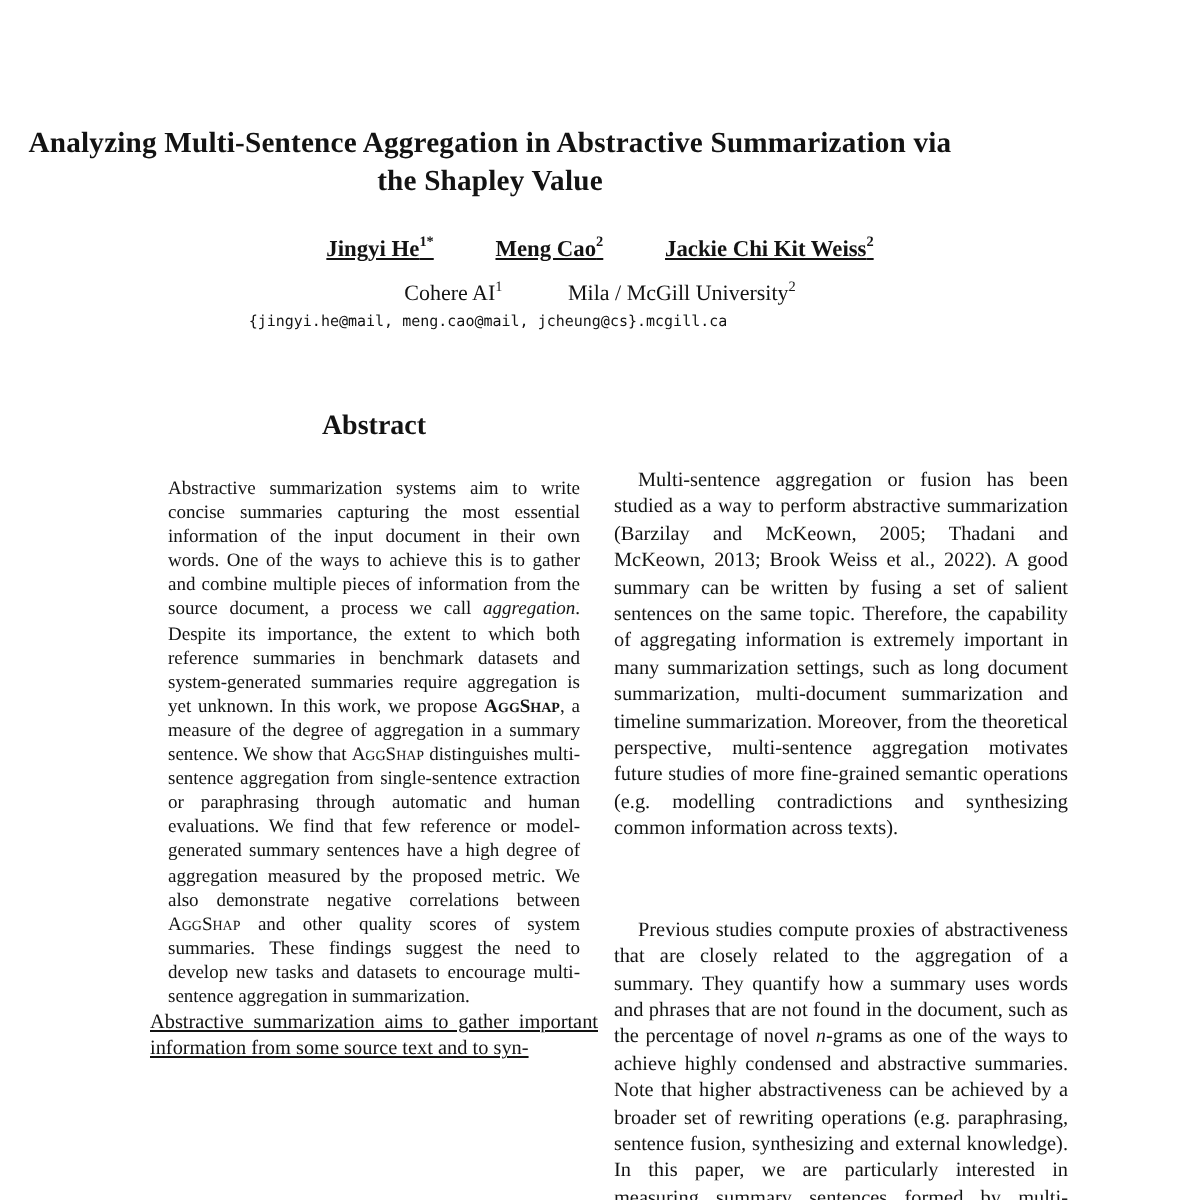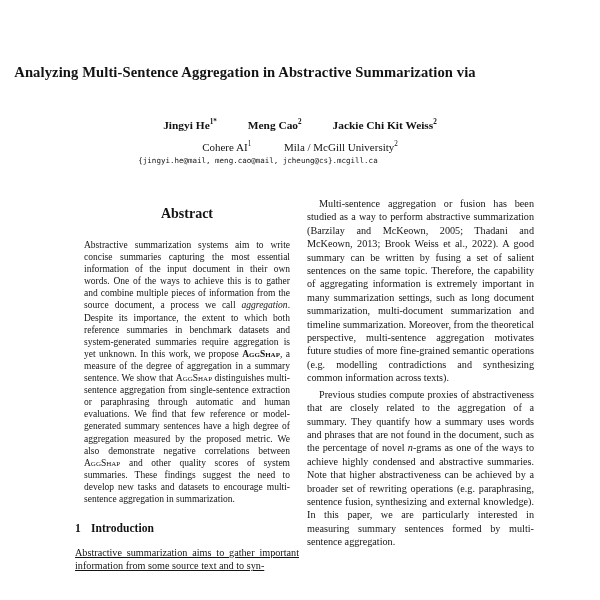--- a/index.html
+++ b/index.html
@@ -34,21 +34,21 @@
   }
   .authors-line {
     position: absolute;
     top: 119px;
     left: 0;
     width: 600px;
     text-align: center;
     font-size: 11.4px;
     font-weight: bold;
   }
-  .author { margin: 0 14px; white-space: nowrap; }
+  .author { margin: 0 14px; white-space: nowrap; text-decoration: underline; }
   sup {
     font-size: 7.2px;
     vertical-align: super;
     line-height: 0;
   }
   .affils-line {
     position: absolute;
     top: 141px;
     left: 0;
     width: 600px;
@@ -59,21 +59,20 @@
   .affil { margin: 0 15px; white-space: nowrap; }
   .emails-line {
     position: absolute;
     top: 156px;
     left: 0;
     width: 488px;
     text-align: center;
     font-family: "DejaVu Sans Mono", "Liberation Mono", monospace;
     font-size: 7.5px;
     letter-spacing: 0;
-    padding-left: 14px;
   }
   .col {
     position: absolute;
     text-align: justify;
   }
   .col-left  { left: 75px;  width: 224px; top: 200px; }
   .col-right { left: 307px; width: 227px; top: 197px; }
   .abstract-heading {
     text-align: center;
     font-size: 14px;
@@ -91,51 +90,49 @@
     font-weight: bold;
     margin: 17px 0 11px 0;
     text-align: left;
   }
   .section-heading .num { display: inline-block; width: 16px; }
   .bodypara {
     font-size: 10.2px;
     line-height: 13.4px;
     margin: 0 0 3px 0;
   }
-  .col-right .bodypara { text-indent: 12px; }
+  .col-right .bodypara { text-indent: 12px; margin-top: 37px; }
   .intro-para { text-indent: 0; text-decoration: underline; }
 </style>
 </head>
 <body>
 
 <div class="page">
 
   <div class="title-block">
     <div class="title-line">Analyzing Multi-Sentence Aggregation in Abstractive Summarization via</div>
+    <div class="title-line">the Shapley Value</div>
   </div>
 
   <div class="authors-line">
     <span class="author"><span>Jingyi He</span><sup>1*</sup></span>
     <span class="author"><span>Meng Cao</span><sup>2</sup></span>
     <span class="author"><span>Jackie Chi Kit Weiss</span><sup>2</sup></span>
   </div>
 
   <div class="affils-line">
     <span class="affil"><span>Cohere AI</span><sup>1</sup></span>
     <span class="affil"><span>Mila / McGill University</span><sup>2</sup></span>
   </div>
 
   <div class="emails-line">{jingyi.he@mail, meng.cao@mail, jcheung@cs}.mcgill.ca</div>
 
   <div class="col col-left">
     <div class="abstract-heading">Abstract</div>
     <p class="abstract-body">Abstractive summarization systems aim to write concise summaries capturing the most essential information of the input document in their own words. One of the ways to achieve this is to gather and combine multiple pieces of information from the source document, a process we call <i>aggregation</i>. Despite its importance, the extent to which both reference summaries in benchmark datasets and system-generated summaries require aggregation is yet unknown. In this work, we propose <b class="sc">AggShap</b>, a measure of the degree of aggregation in a summary sentence. We show that <span class="sc">AggShap</span> distinguishes multi-sentence aggregation from single-sentence extraction or paraphrasing through automatic and human evaluations. We find that few reference or model-generated summary sentences have a high degree of aggregation measured by the proposed metric. We also demonstrate negative correlations between <span class="sc">AggShap</span> and other quality scores of system summaries. These findings suggest the need to develop new tasks and datasets to encourage multi-sentence aggregation in summarization.</p>
-    <div class="section-heading">
-      <span class="num">1</span><span>Introduction</span>
-    </div>
     <p class="bodypara intro-para">Abstractive summarization aims to gather important information from some source text and to syn-</p>
   </div>
 
   <div class="col col-right">
     <p class="bodypara">Multi-sentence aggregation or fusion has been studied as a way to perform abstractive summarization (Barzilay and McKeown, 2005; Thadani and McKeown, 2013; Brook Weiss et al., 2022). A good summary can be written by fusing a set of salient sentences on the same topic. Therefore, the capability of aggregating information is extremely important in many summarization settings, such as long document summarization, multi-document summarization and timeline summarization. Moreover, from the theoretical perspective, multi-sentence aggregation motivates future studies of more fine-grained semantic operations (e.g. modelling contradictions and synthesizing common information across texts).</p>
     <p class="bodypara">Previous studies compute proxies of abstractiveness that are closely related to the aggregation of a summary. They quantify how a summary uses words and phrases that are not found in the document, such as the percentage of novel <i>n</i>-grams as one of the ways to achieve highly condensed and abstractive summaries. Note that higher abstractiveness can be achieved by a broader set of rewriting operations (e.g. paraphrasing, sentence fusion, synthesizing and external knowledge). In this paper, we are particularly interested in measuring summary sentences formed by multi-sentence aggregation.</p>
   </div>
 
 </div>
 

